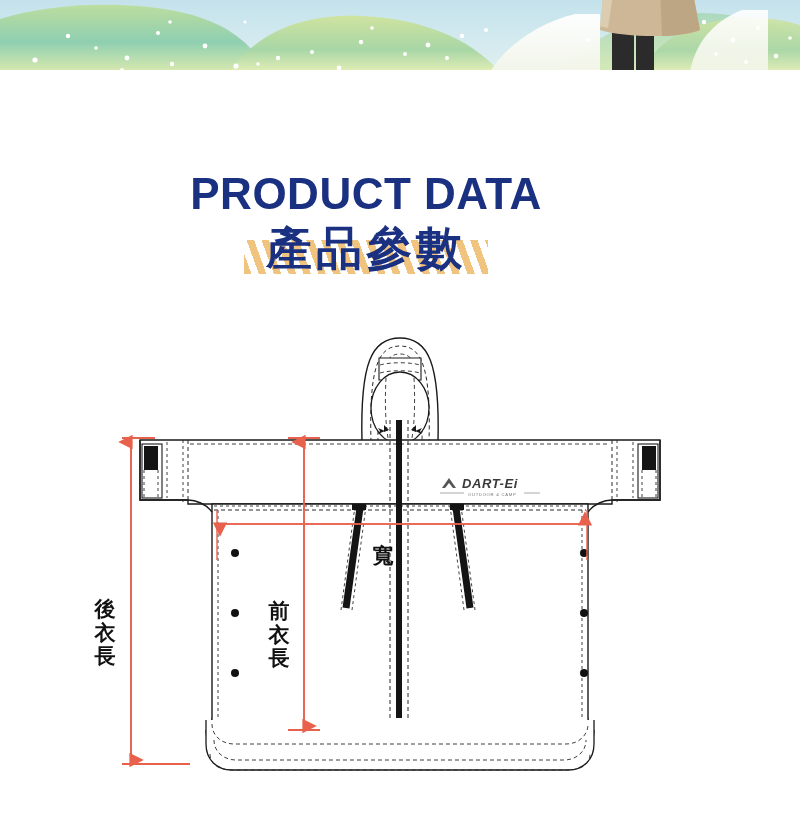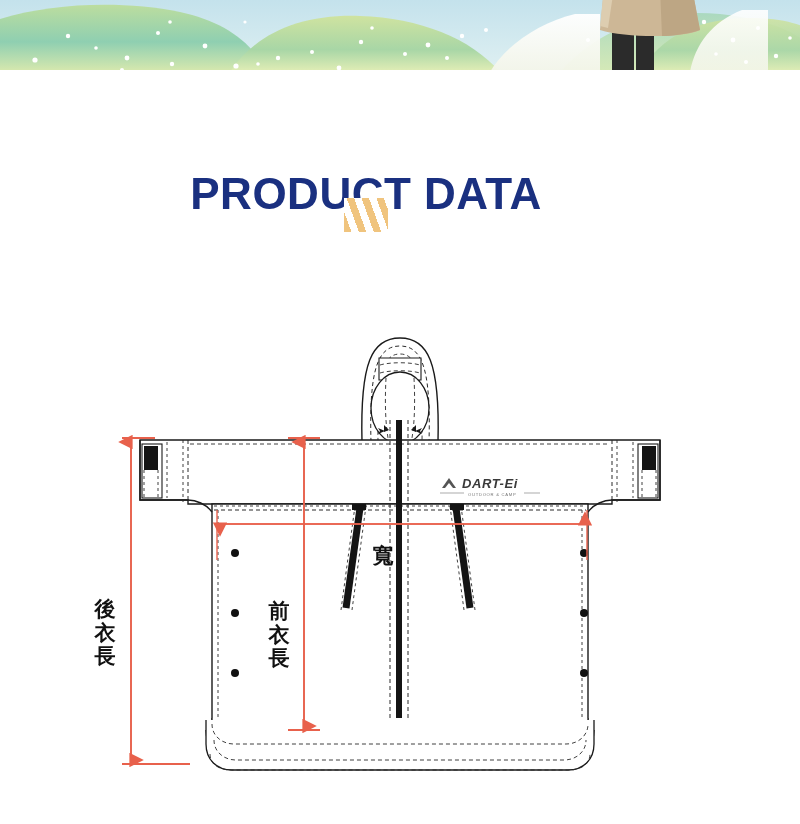--- a/index.html
+++ b/index.html
@@ -183,20 +183,21 @@
 
       <rect x="0" y="70" width="800" height="4" fill="#ffffff"></rect>
     </g>
   </svg>
 </div>
 
 <div id="title-block">
   <div id="title-en">PRODUCT DATA</div>
   <div id="title-zh-wrap">
     <div id="hatch"></div>
+    <div id="title-zh">產品參數</div>
   </div>
 </div>
 
 <div id="drawing">
   <svg width="800" height="484" viewBox="0 0 800 484" xmlns="http://www.w3.org/2000/svg">
     <g fill="none" stroke="#1a1a1a" stroke-width="1.3">
 
       <path d="M366,124 C366,44 374,20 400,20 C426,20 434,44 434,124 Z" fill="#ffffff" stroke="#1a1a1a" stroke-width="1.4"></path>
       <path d="M362,122 C360,42 372,18 400,18 C428,18 440,42 438,122" fill="#ffffff" stroke="#1a1a1a" stroke-width="1.4"></path>
       <path d="M371,122 C369,48 378,26 400,26 C422,26 431,48 429,122" stroke="#2a2a2a" stroke-width="1" stroke-dasharray="4 3"></path>

